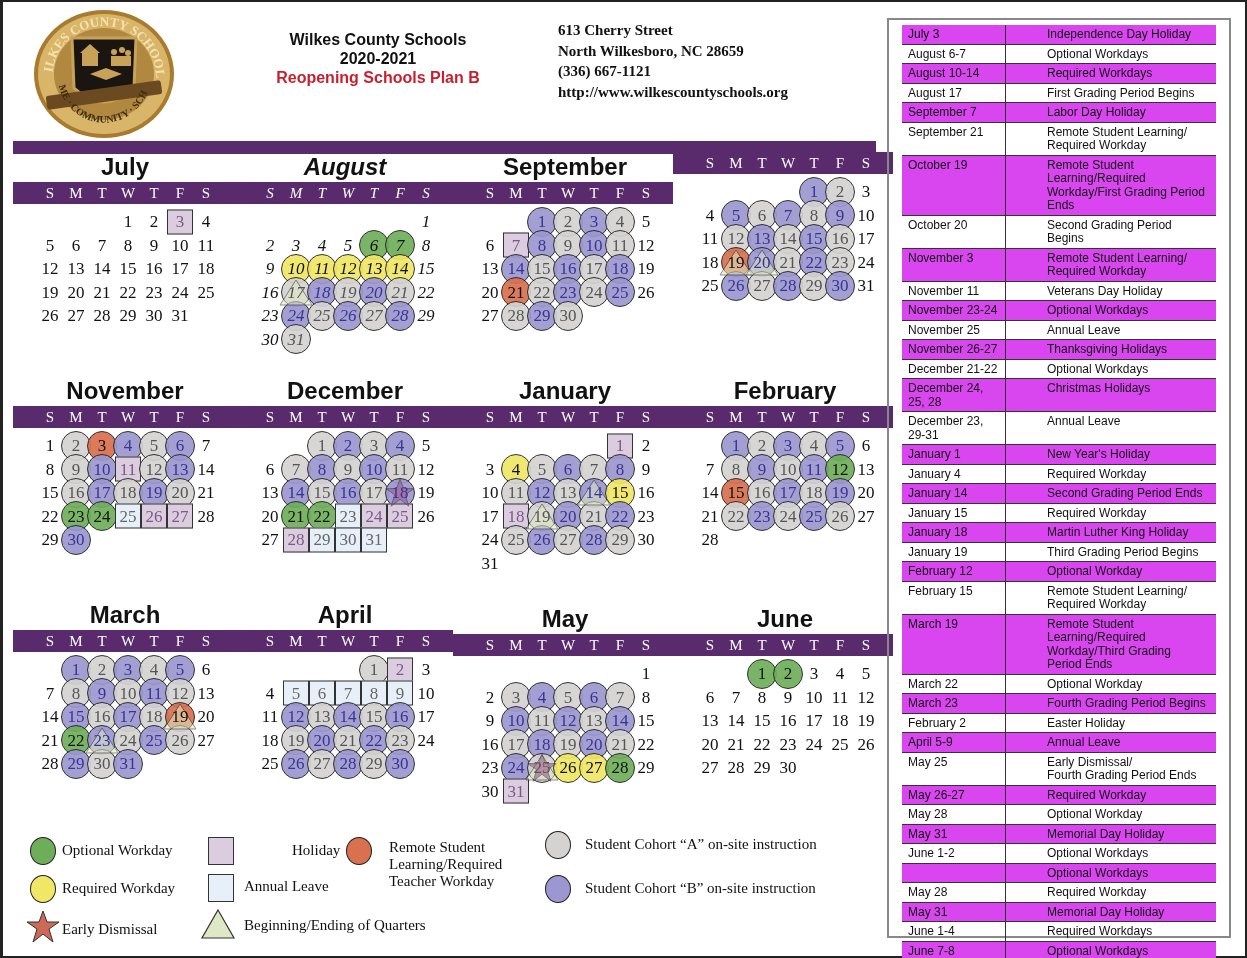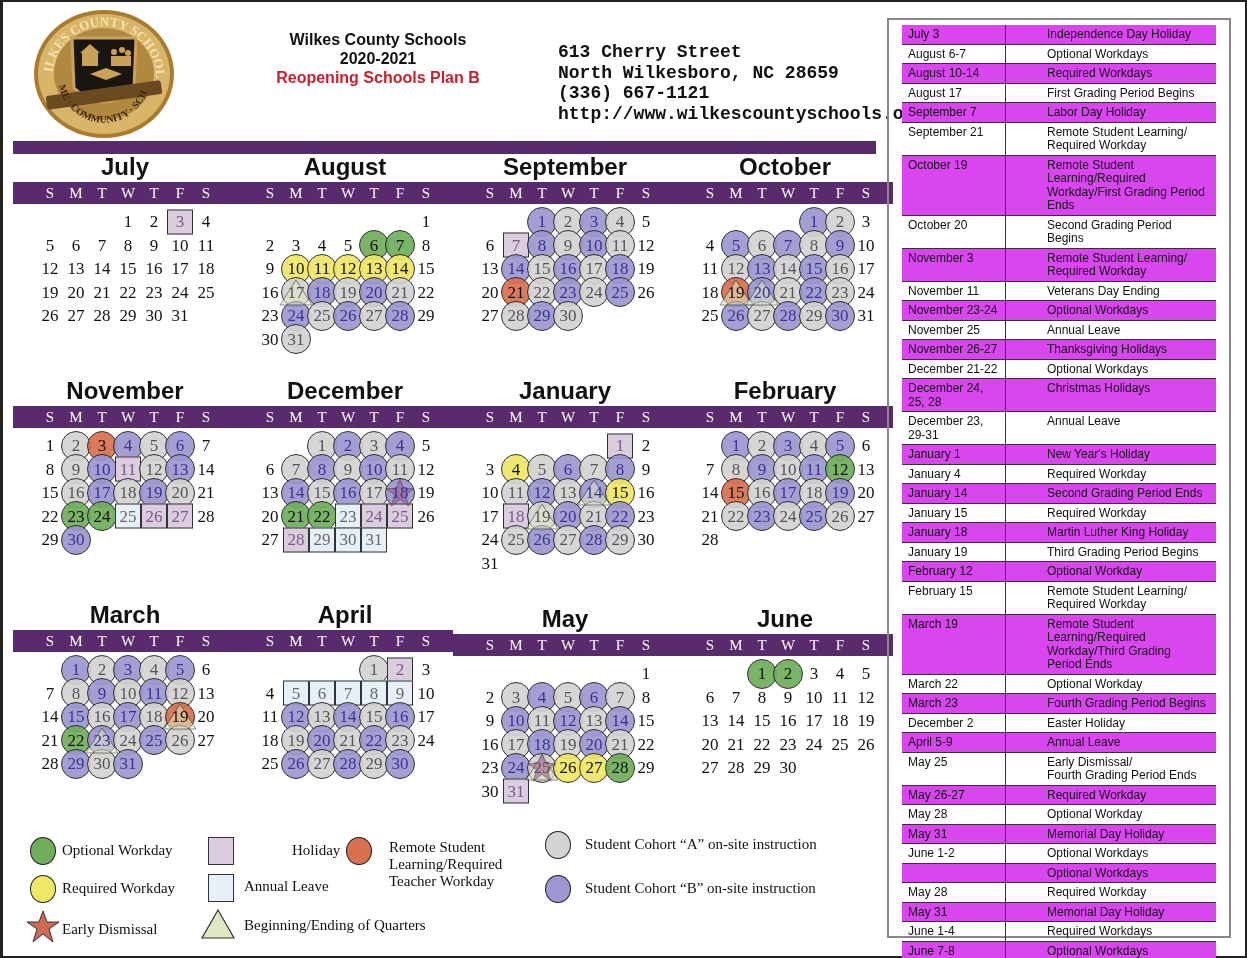--- a/index.html
+++ b/index.html
@@ -2,21 +2,21 @@
 <html><head>
 <meta charset="utf-8">
 <style>
   * { box-sizing: border-box; margin: 0; padding: 0; }
   html, body { width: 1247px; height: 958px; background: #fff; overflow: hidden; }
   body { position: relative; font-family: "Liberation Serif", serif; color: #111; }
   .frame { position: absolute; left: 0; top: 0; width: 1247px; height: 958px; border: 2px solid #222; border-left-width: 3px; }
   .logo { position: absolute; left: 30px; top: 8px; width: 148px; height: 132px; }
   .title-block { position: absolute; left: 258px; top: 30px; width: 240px; text-align: center; font-family: "Liberation Sans", sans-serif; font-weight: bold; font-size: 16px; line-height: 19px; }
   .title-block .red { color: #c8202e; }
-  .address { position: absolute; left: 558px; top: 42px; font-family: Liberation Mono, monospace; font-weight: bold; font-size: 18px; line-height: 20.5px; }
+  .address { position: absolute; left: 558px; top: 20px; font-family: Liberation Serif, serif; font-weight: bold; font-size: 15px; line-height: 20.5px; }
   .topbar { position: absolute; left: 13px; top: 141px; width: 863px; height: 13px; background: #592a6c; }
   .month { position: absolute; width: 220px; }
   .month-name { text-align: center; font-family: "Liberation Sans", sans-serif; font-weight: bold; font-size: 24px; height: 30px; line-height: 30px; }
   .dow { display: grid; grid-template-columns: repeat(7, 26px); padding-left: 24px; height: 22px; background: #592a6c; color: #fff; font-size: 15px; line-height: 22px; width: 220px; margin-left: -2px;}
   .dow span { text-align: center; }
   .days { display: grid; grid-template-columns: repeat(7, 26px); grid-auto-rows: 23.5px; padding-left: 22px; margin-top: 6px; }
   .d { position: relative; text-align: center; font-size: 17px; line-height: 23px; }
   .d .mk { position: absolute; left: 50%; top: 50%; transform: translate(-50%, -50%); z-index: 0; }
   .d .n { position: relative; z-index: 1; }
   .mk.circ { width: 30px; height: 30px; border-radius: 50%; border: 1.5px solid #222; opacity: .92; }
@@ -128,21 +128,21 @@
         <div class="d"><span class="n ">24</span></div>
         <div class="d"><span class="n ">25</span></div>
         <div class="d"><span class="n ">26</span></div>
         <div class="d"><span class="n ">27</span></div>
         <div class="d"><span class="n ">28</span></div>
         <div class="d"><span class="n ">29</span></div>
         <div class="d"><span class="n ">30</span></div>
         <div class="d"><span class="n ">31</span></div>
       </div>
     </div>
-    <div class="month" style="left: 235px; top: 152px;">
+    <div class="month" style="left: 235px; top: 152px; font-style: italic;">
       <div class="month-name">August</div>
       <div class="dow">
         <span>S</span>
         <span>M</span>
         <span>T</span>
         <span>W</span>
         <span>T</span>
         <span>F</span>
         <span>S</span>
       </div>
@@ -228,21 +228,20 @@
         <div class="d"><span class="mk circ c-a"></span><span class="n t-a">24</span></div>
         <div class="d"><span class="mk circ c-b"></span><span class="n t-b">25</span></div>
         <div class="d"><span class="n ">26</span></div>
         <div class="d"><span class="n ">27</span></div>
         <div class="d"><span class="mk circ c-a"></span><span class="n t-a">28</span></div>
         <div class="d"><span class="mk circ c-b"></span><span class="n t-b">29</span></div>
         <div class="d"><span class="mk circ c-a"></span><span class="n t-a">30</span></div>
       </div>
     </div>
     <div class="month" style="left: 675px; top: 152px;">
-      <div class="month-name">October</div>
       <div class="dow">
         <span>S</span>
         <span>M</span>
         <span>T</span>
         <span>W</span>
         <span>T</span>
         <span>F</span>
         <span>S</span>
       </div>
       <div class="days">
@@ -748,21 +747,21 @@
     <div class="row">
       <div class="c1">October 20</div>
       <div class="c2">Second Grading Period Begins</div>
     </div>
     <div class="row shade">
       <div class="c1">November 3</div>
       <div class="c2">Remote Student Learning/<br>Required Workday</div>
     </div>
     <div class="row">
       <div class="c1">November 11</div>
-      <div class="c2">Veterans Day Ending</div>
+      <div class="c2">Veterans Day Holiday</div>
     </div>
     <div class="row shade">
       <div class="c1">November 23-24</div>
       <div class="c2">Optional Workdays</div>
     </div>
     <div class="row">
       <div class="c1">November 25</div>
       <div class="c2">Annual Leave</div>
     </div>
     <div class="row shade">
@@ -819,21 +818,21 @@
     </div>
     <div class="row">
       <div class="c1">March 22</div>
       <div class="c2">Optional Workday</div>
     </div>
     <div class="row shade">
       <div class="c1">March 23</div>
       <div class="c2">Fourth Grading Period Begins</div>
     </div>
     <div class="row">
-      <div class="c1">December 2</div>
+      <div class="c1">February 2</div>
       <div class="c2">Easter Holiday</div>
     </div>
     <div class="row shade">
       <div class="c1">April 5-9</div>
       <div class="c2">Annual Leave</div>
     </div>
     <div class="row">
       <div class="c1">May 25</div>
       <div class="c2">Early Dismissal/<br>Fourth Grading Period Ends</div>
     </div>

